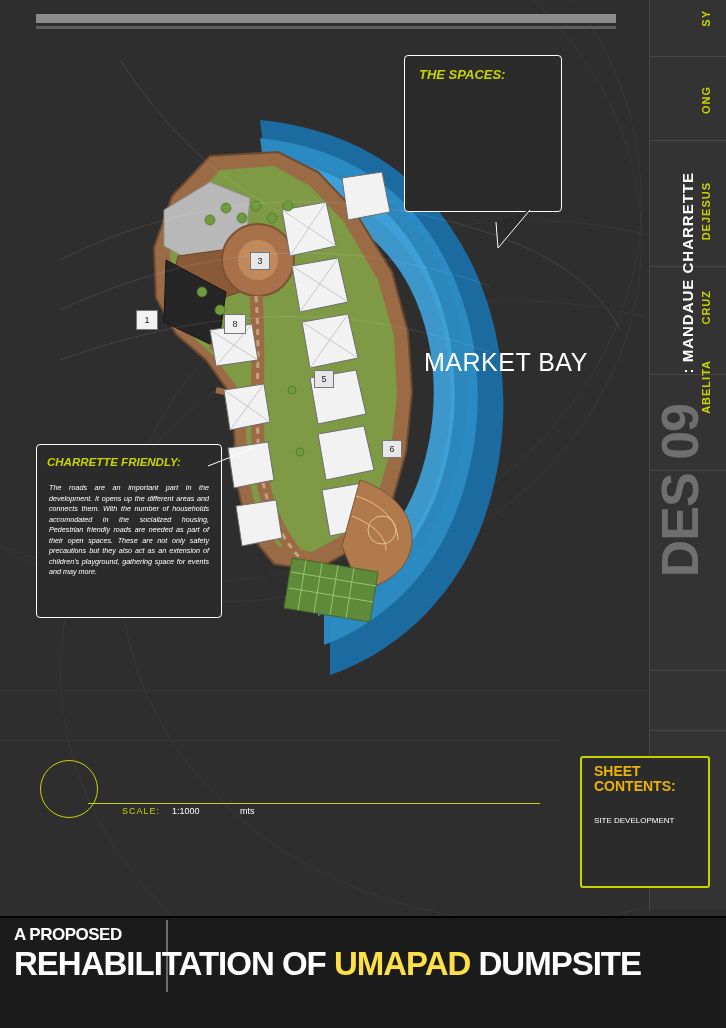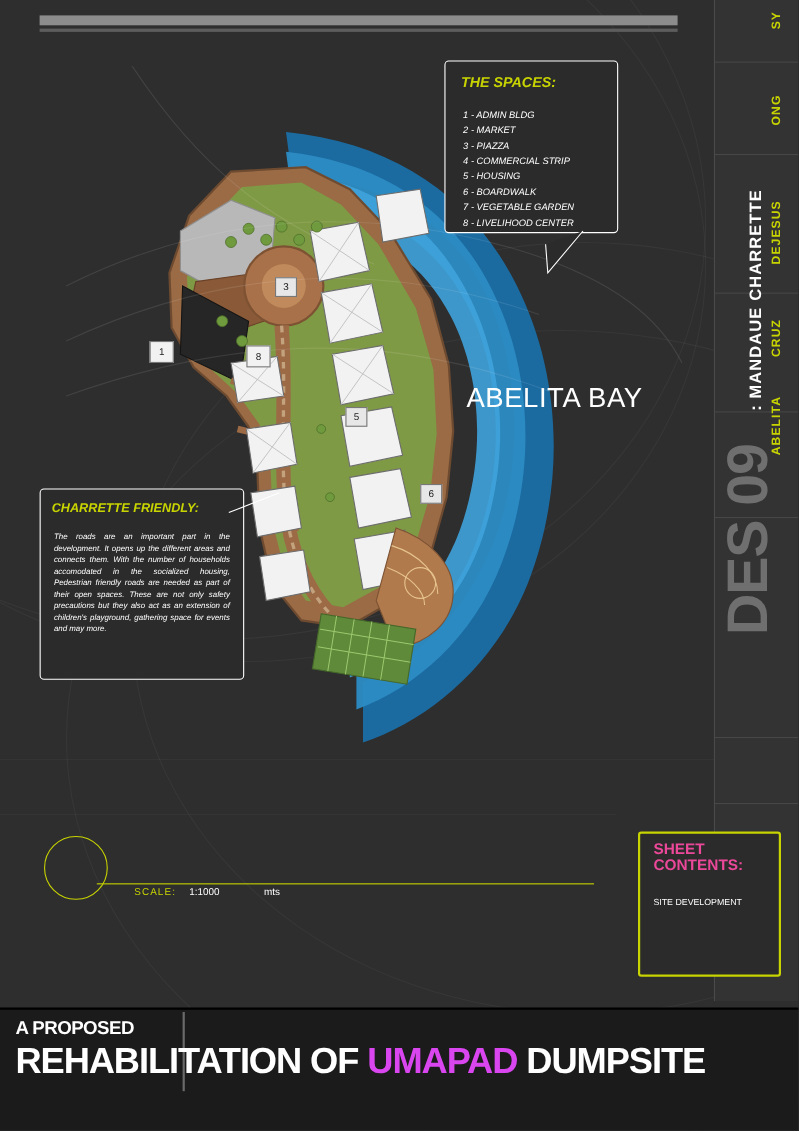--- a/index.html
+++ b/index.html
@@ -35,28 +35,28 @@
 
   
   .sdp-circle{position:absolute;left:40px;top:760px;width:56px;height:56px;border:1px solid #c8d400;border-radius:50%;}
   .sdp-title{position:absolute;left:88px;top:768px;color:#ffffff;font-size:27px;letter-spacing:0.5px;}
   .sdp-rule{position:absolute;left:88px;top:803px;width:452px;height:1px;background:#c8d400;}
   .sdp-scale{position:absolute;left:104px;top:806px;color:#c8d400;font-size:9px;letter-spacing:1px;margin-left:18px;}
   .sdp-scaleval{position:absolute;left:172px;top:806px;color:#ffffff;font-size:9px;text-align:right;}
   .sdp-units{position:absolute;left:240px;top:806px;color:#ffffff;font-size:9px;}
 
   .sheet-box{position:absolute;left:580px;top:756px;width:126px;height:128px;border:2px solid #c8d400;border-radius:3px;background:#2b2b2b;}
-  .sheet-head{position:absolute;left:594px;top:764px;color:#ec4899;font-size:14px;font-weight:bold;line-height:15px;}
+  .sheet-head{position:absolute;left:594px;top:764px;color:#eab308;font-size:14px;font-weight:bold;line-height:15px;}
   .sheet-item{position:absolute;left:594px;top:816px;color:#ffffff;font-size:8px;}
 
   
   .footer{position:absolute;left:0;bottom:0;width:726px;height:110px;background:#1b1b1b;border-top:2px solid #000;}
   .footer-small{position:absolute;left:14px;top:925px;color:#ffffff;font-size:17px;font-weight:bold;letter-spacing:-0.5px;}
   .footer-big{position:absolute;left:14px;top:945px;color:#ffffff;font-size:33px;font-weight:bold;letter-spacing:-1px;white-space:nowrap;}
-  .hl{color:#d946ef;}
+  .hl{color:#fde047;}
   .footer-vline{position:absolute;left:166px;top:920px;width:2px;height:72px;background:#6a6a6a;}
 </style>
 </head>
 <body>
 
 <div id="sheet">
 
   <div class="bg-swoosh" style="left:-260px;top:-180px;width:900px;height:760px;"></div>
   <div class="bg-swoosh" style="left:-200px;top:-120px;width:840px;height:720px;"></div>
   <div class="bg-swoosh" style="left:120px;top:220px;width:820px;height:700px;"></div>
@@ -163,34 +163,24 @@
     </svg>
 
     
     <div style="position:absolute;left:76px;top:250px;width:20px;height:18px;background:#f2f2f2;border:1px solid #777;color:#222;font-size:9px;text-align:center;line-height:18px;">1</div>
     <div style="position:absolute;left:164px;top:254px;width:20px;height:18px;background:#f2f2f2;border:1px solid #777;color:#222;font-size:9px;text-align:center;line-height:18px;">8</div>
     <div style="position:absolute;left:190px;top:192px;width:18px;height:16px;background:#e7e7e7;border:1px solid #777;color:#222;font-size:9px;text-align:center;line-height:16px;">3</div>
     <div style="position:absolute;left:254px;top:310px;width:18px;height:16px;background:#e7e7e7;border:1px solid #777;color:#222;font-size:9px;text-align:center;line-height:16px;">5</div>
     <div style="position:absolute;left:322px;top:380px;width:18px;height:16px;background:#e7e7e7;border:1px solid #777;color:#222;font-size:9px;text-align:center;line-height:16px;">6</div>
   </div>
 
-  <div class="bay-label">ABELITA BAY</div>
+  <div class="bay-label">MARKET BAY</div>
 
   <div class="callout" style="left:404px;top:55px;width:156px;height:155px;">
     <div class="callout-title" style="position:absolute;left:14px;top:11px;">THE SPACES:</div>
-    <div class="callout-list" style="position:absolute;left:16px;top:41px;">
-      <div>1 - ADMIN BLDG</div>
-      <div>2 - MARKET</div>
-      <div>3 - PIAZZA</div>
-      <div>4 - COMMERCIAL STRIP</div>
-      <div>5 - HOUSING</div>
-      <div>6 - BOARDWALK</div>
-      <div>7 - VEGETABLE GARDEN</div>
-      <div>8 - LIVELIHOOD CENTER</div>
-    </div>
   </div>
   <svg style="position:absolute;left:440px;top:200px;" width="110" height="56">
     <path d="M90,10 L58,48 L56,22" fill="#2b2b2b" stroke="#ffffff" stroke-width="1"></path>
   </svg>
 
   <div class="callout" style="left:36px;top:444px;width:184px;height:172px;">
     <div class="callout-title" style="position:absolute;left:10px;top:11px;font-size:11.5px;">CHARRETTE FRIENDLY:</div>
     <div class="callout-body" style="position:absolute;left:12px;top:38px;width:160px;">The roads are an important part in the development. It opens up the different areas and connects them. With the number of households accomodated in the socialized housing, Pedestrian friendly roads are needed as part of their open spaces. These are not only safety precautions but they also act as an extension of children's playground, gathering space for events and may more.</div>
   </div>
   <svg style="position:absolute;left:206px;top:444px;" width="70" height="36">

